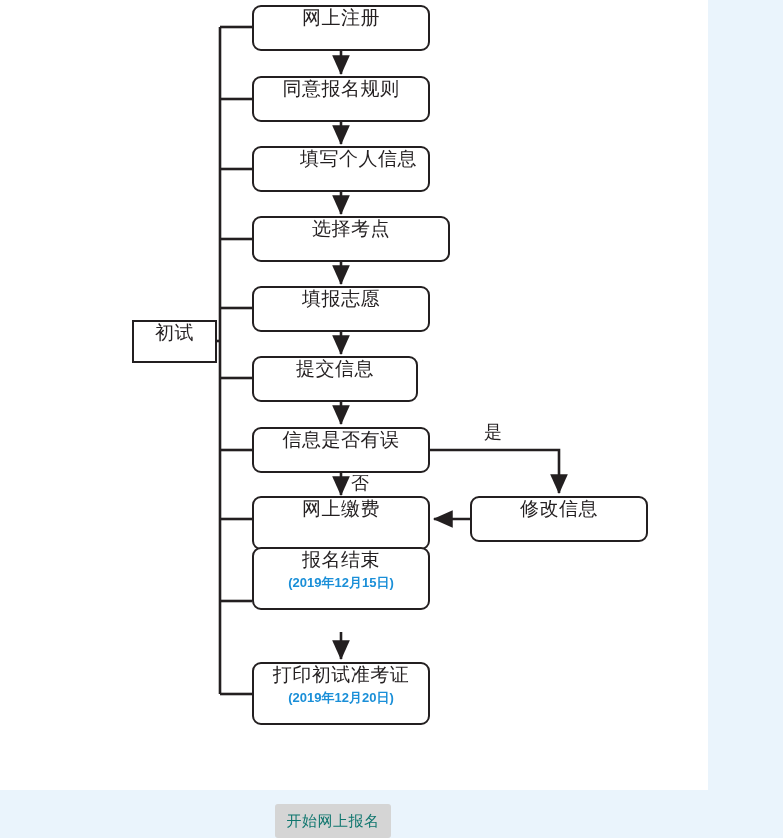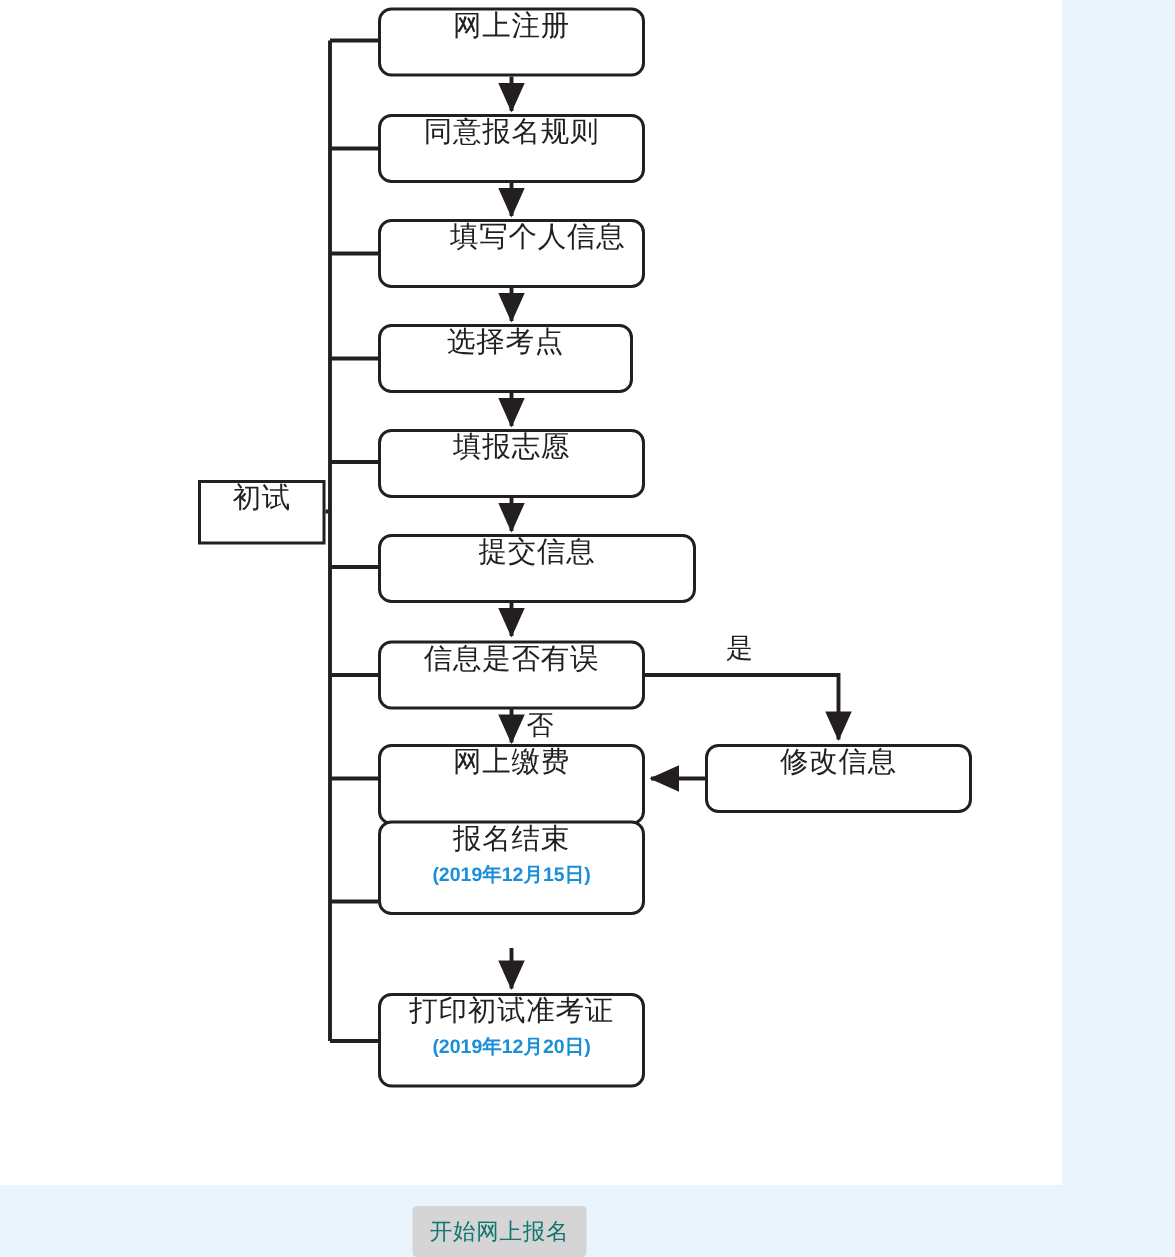--- a/index.html
+++ b/index.html
@@ -152,29 +152,29 @@
   </div>
 
   <div class="node" style="left:252px; top:76px; width:178px; height:46px;">
     <div class="title">同意报名规则</div>
   </div>
 
   <div class="node" style="left:252px; top:146px; width:178px; height:46px;padding-left:35px;">
     <div class="title">填写个人信息</div>
   </div>
 
-  <div class="node" style="left:252px; top:216px; width:170px; height:46px;">
+  <div class="node" style="left:252px; top:216px; width:198px; height:46px;">
     <div class="title">选择考点</div>
   </div>
 
   <div class="node" style="left:252px; top:286px; width:178px; height:46px;">
     <div class="title">填报志愿</div>
   </div>
 
-  <div class="node" style="left:252px; top:356px; width:212px; height:46px;">
+  <div class="node" style="left:252px; top:356px; width:166px; height:46px;">
     <div class="title">提交信息</div>
   </div>
 
   <div class="node" style="left:252px; top:427px; width:178px; height:46px;">
     <div class="title">信息是否有误</div>
   </div>
 
   <div class="node" style="left:252px; top:496px; width:178px; height:54px;">
     <div class="title">网上缴费</div>
   </div>

